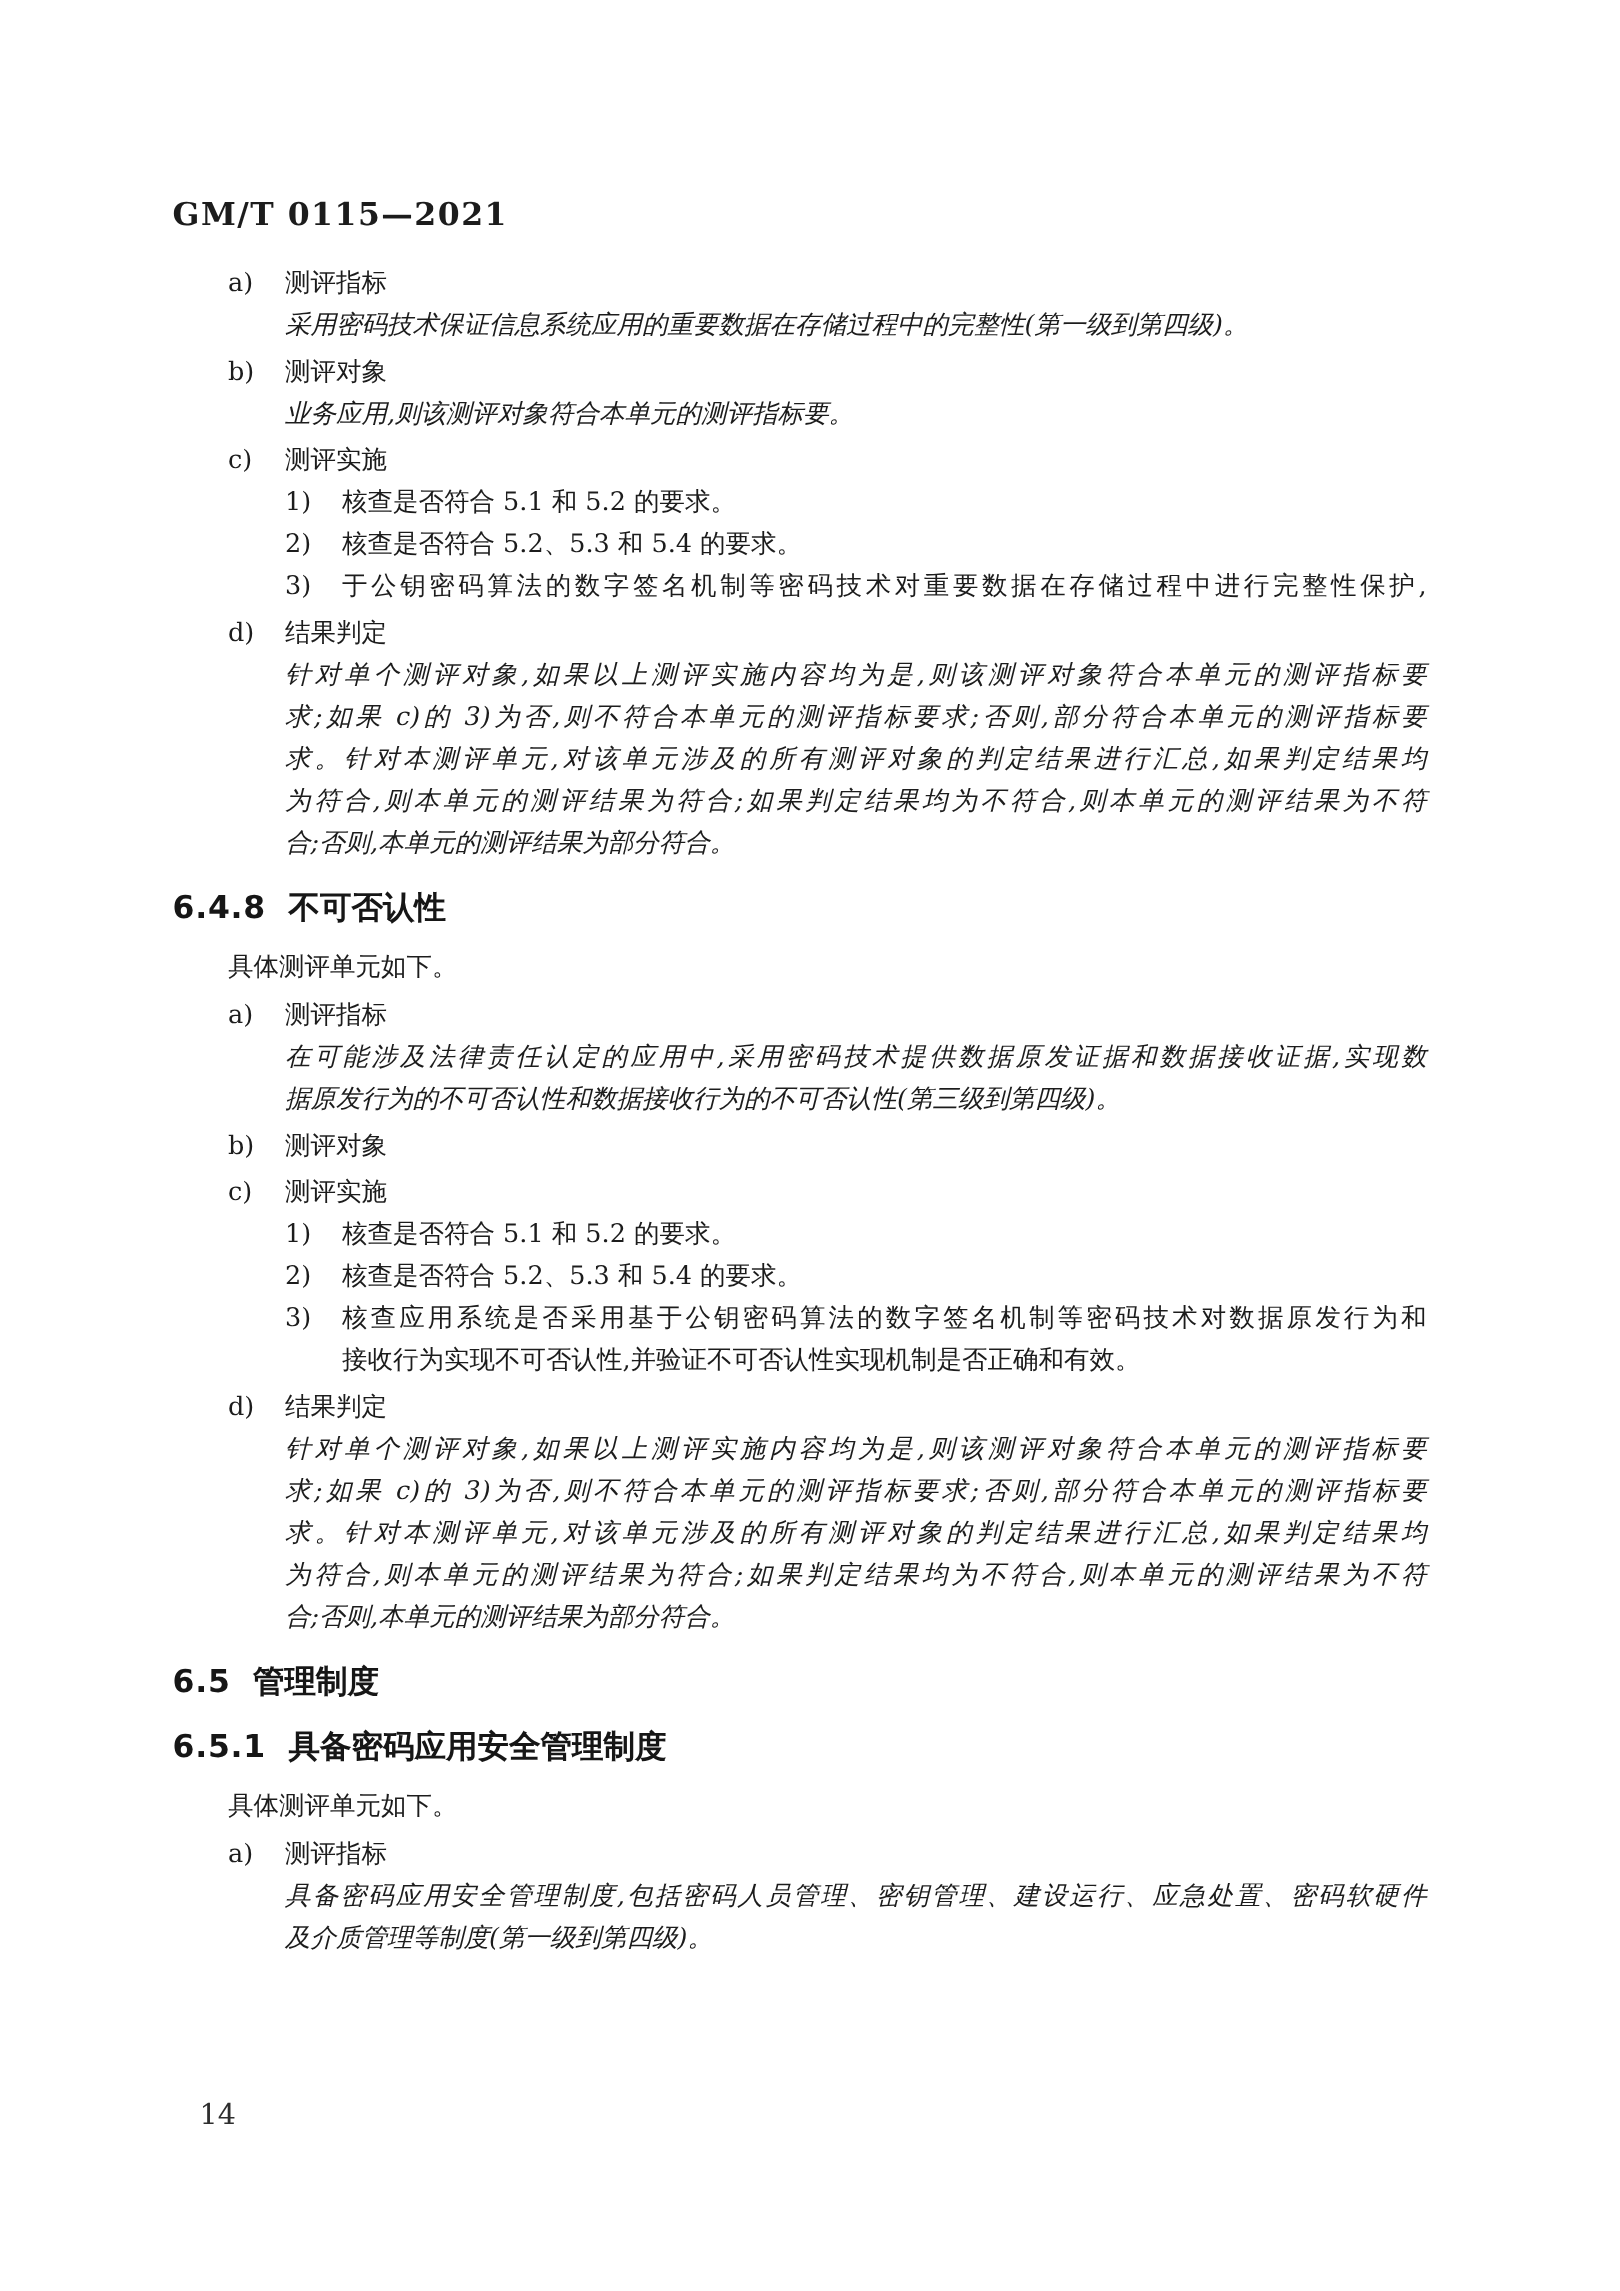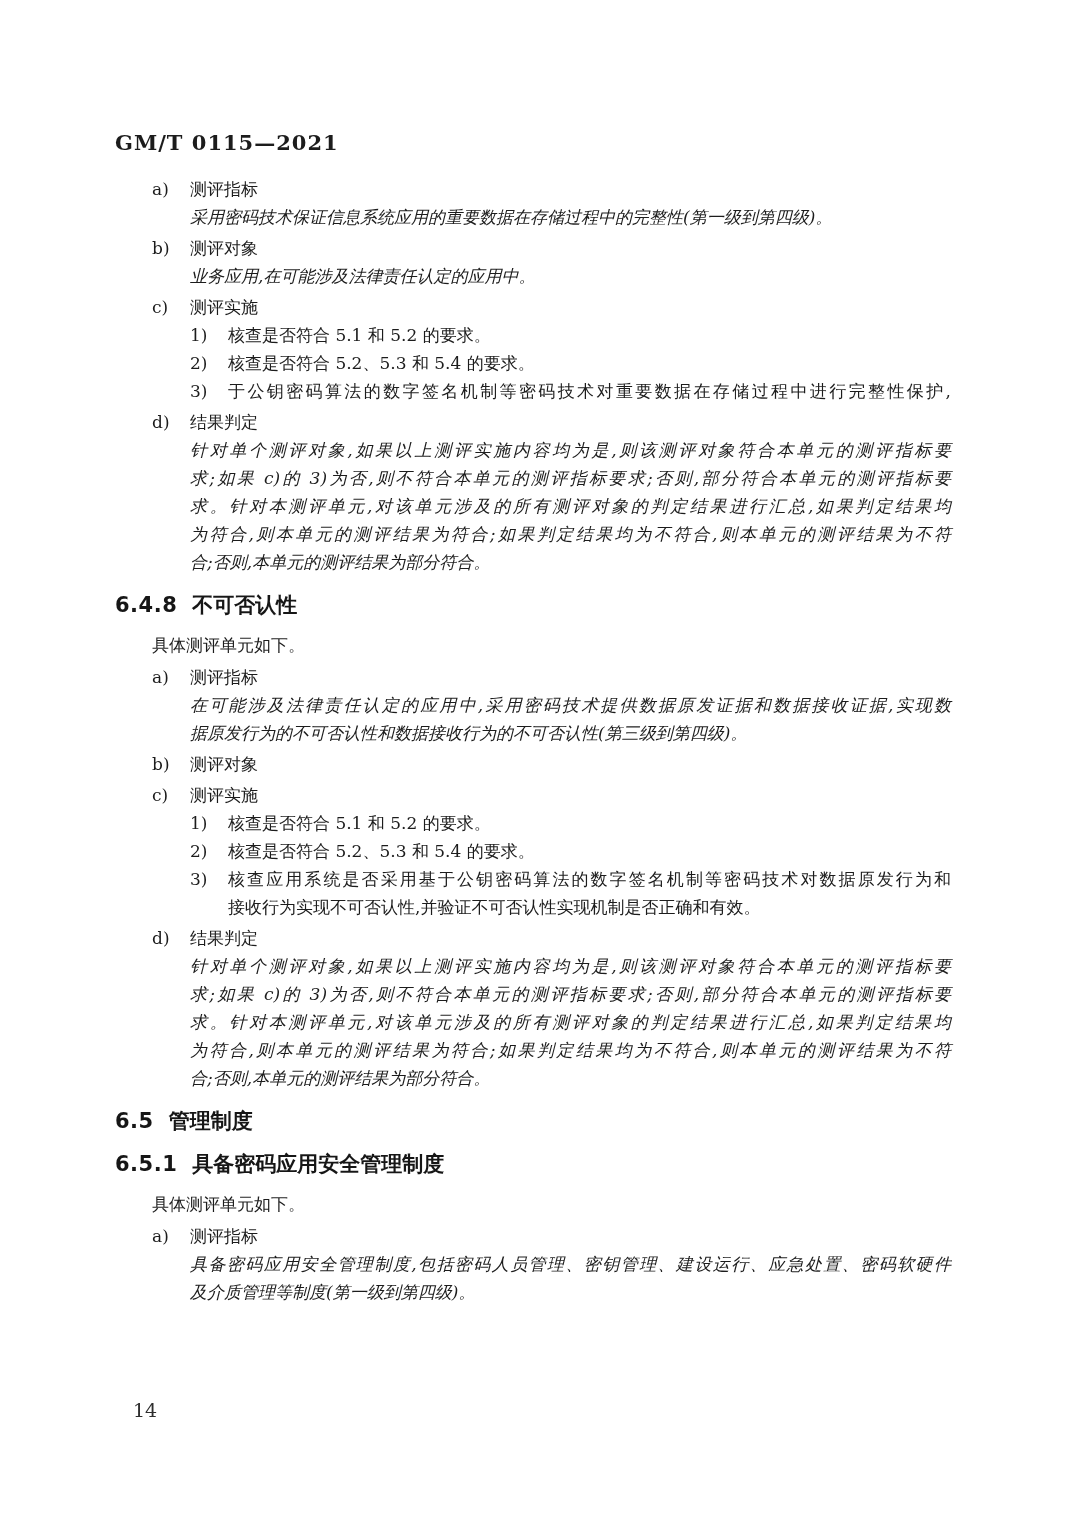--- a/index.html
+++ b/index.html
@@ -49,21 +49,21 @@
         <div class="body-col line">测评指标</div>
       </div>
       <div class="para">
         <div class="line">采用密码技术保证信息系统应用的重要数据在存储过程中的完整性(第一级到第四级)。</div>
       </div>
       <div class="row row-letter">
         <span class="lbl line">b)</span>
         <div class="body-col line">测评对象</div>
       </div>
       <div class="para">
-        <div class="line">业务应用,在可能涉及法律责任认定的应用中。</div>
+        <div class="line">业务应用,则该测评对象符合本单元的测评指标要。</div>
       </div>
       <div class="row row-letter">
         <span class="lbl line">c)</span>
         <div class="body-col line">测评实施</div>
       </div>
       <div class="row row-num">
         <span class="lbl line">1)</span>
         <div class="body-col">
           <div class="line">核查是否符合 5.1 和 5.2 的要求。</div>
         </div>

